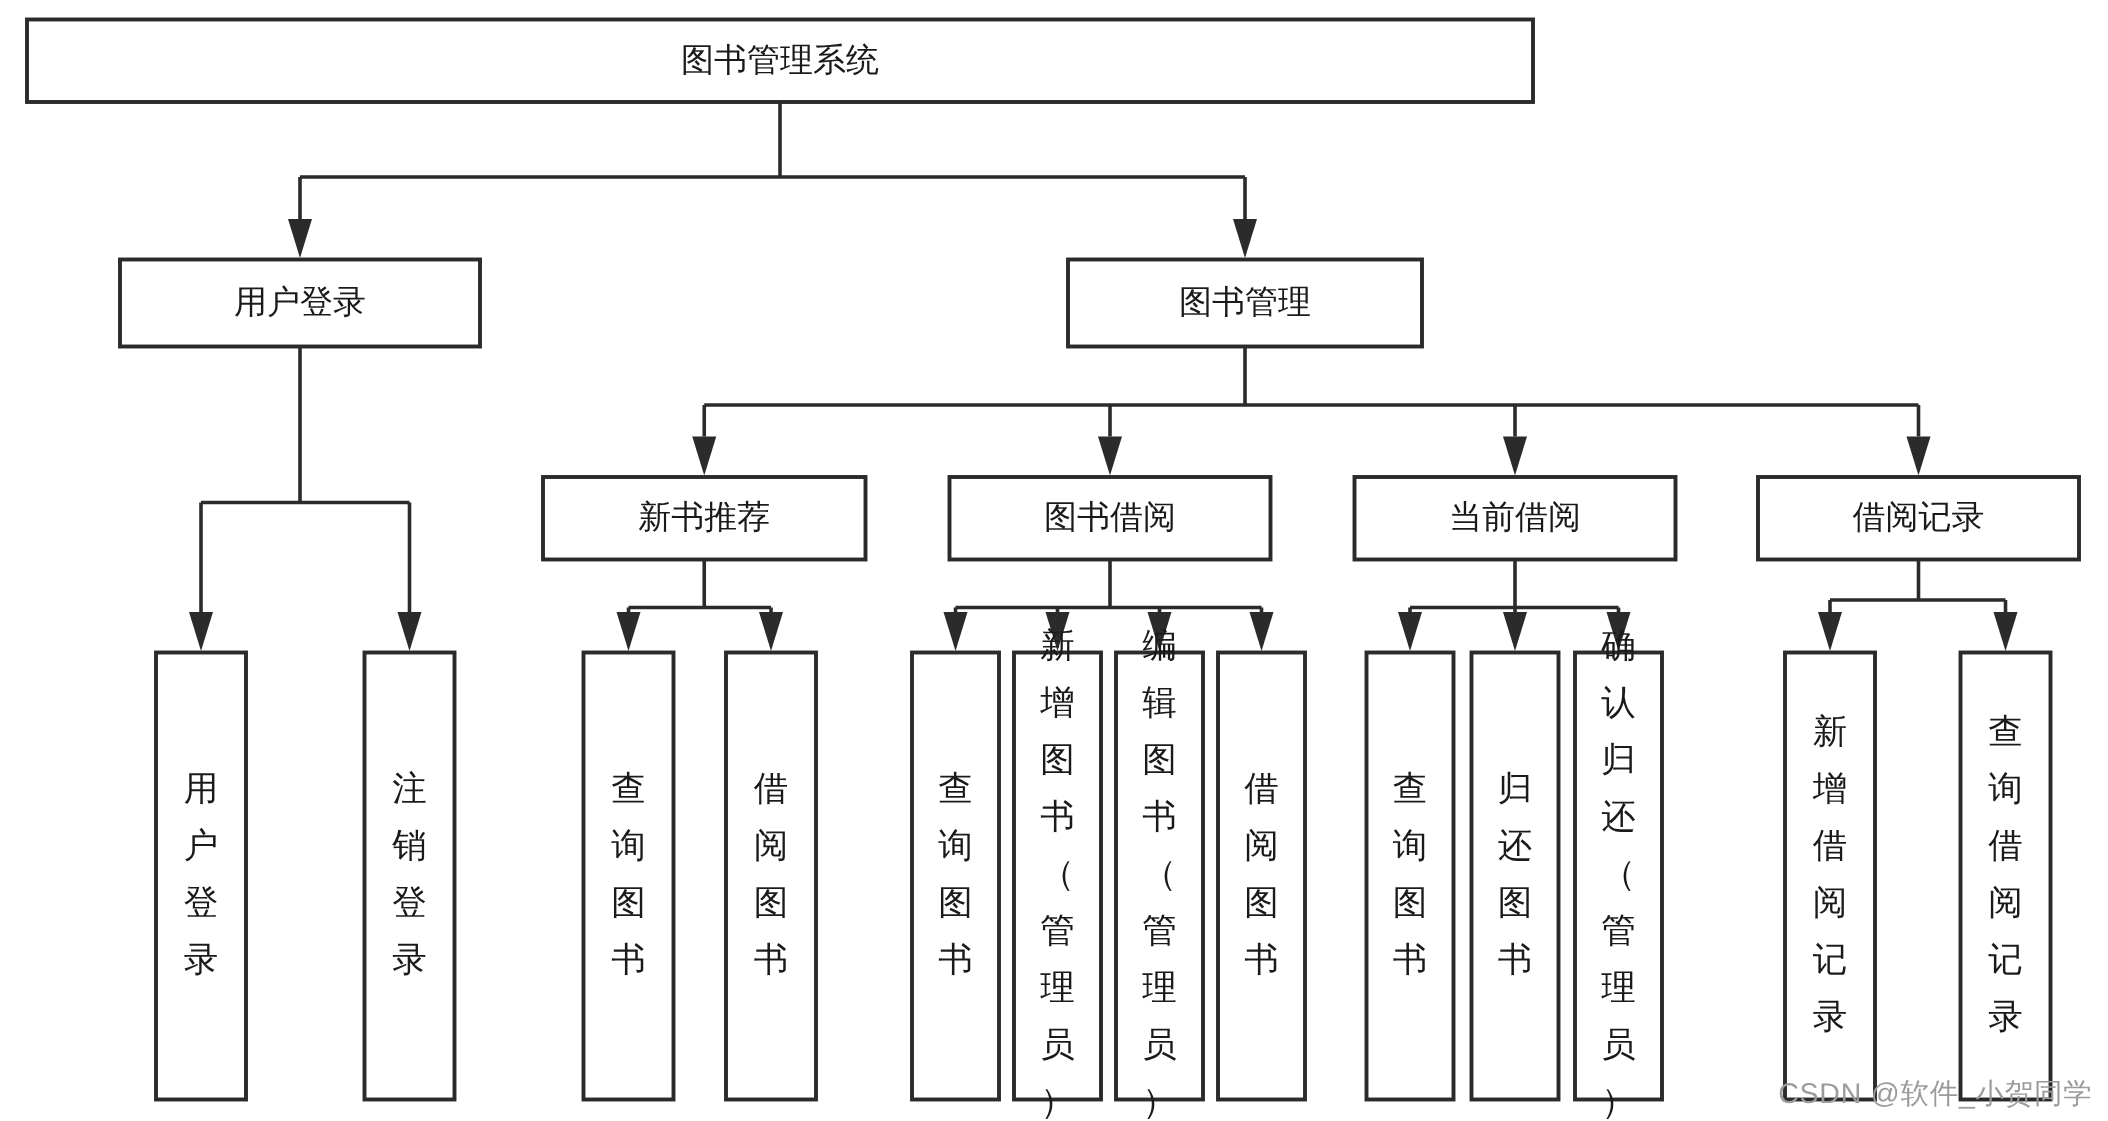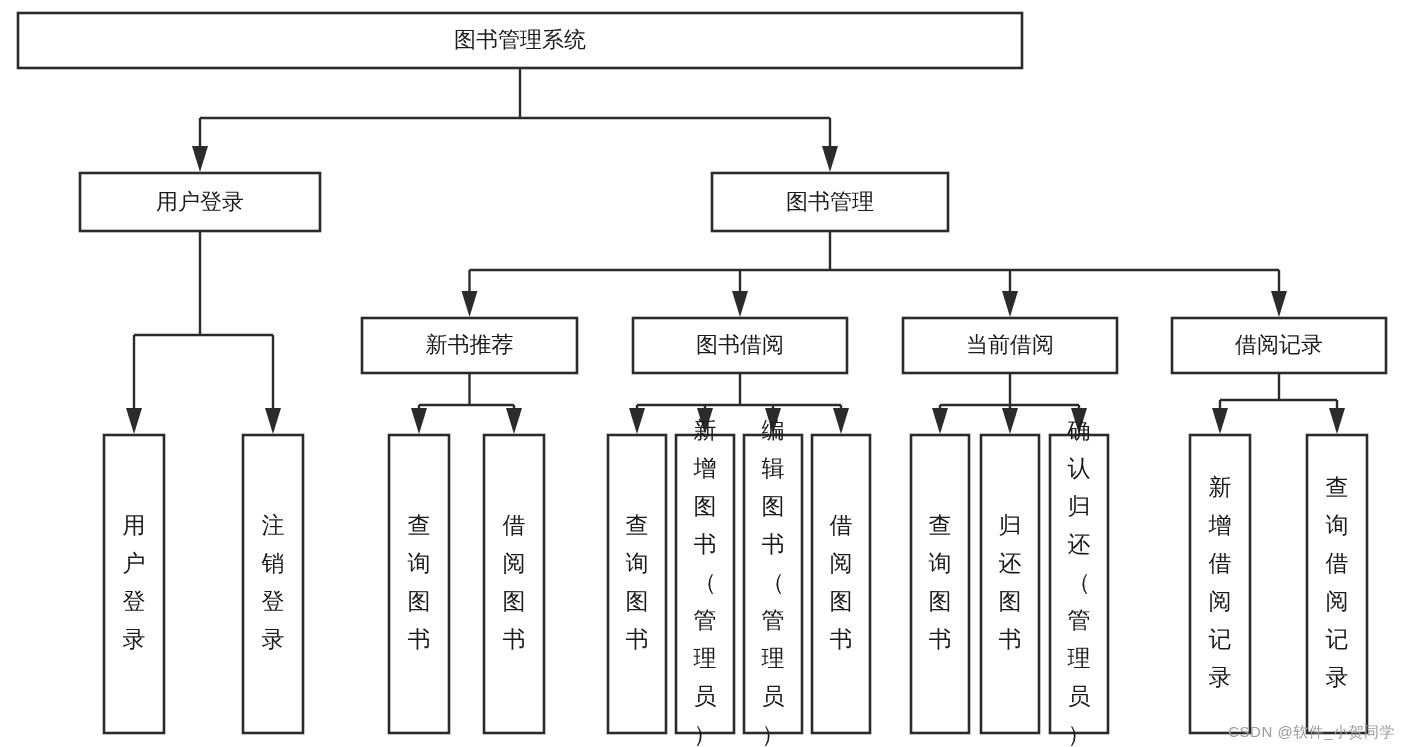--- a/index.html
+++ b/index.html
@@ -54,21 +54,21 @@
     fill: #1a1a1a;
     font-family: "Liberation Sans", "DejaVu Sans", sans-serif;
     font-size: 23px;
     text-anchor: middle;
   }
   .watermark {
     position: absolute;
     right: 10px;
     bottom: 5px;
     font-family: "Liberation Sans", "DejaVu Sans", sans-serif;
-    font-size: 15px;
+    font-size: 19px;
     color: #9b9b9b;
     letter-spacing: 0.5px;
     white-space: nowrap;
     user-select: none;
   }
 </style>
 </head>
 <body>
 
 <div id="diagram-root">

